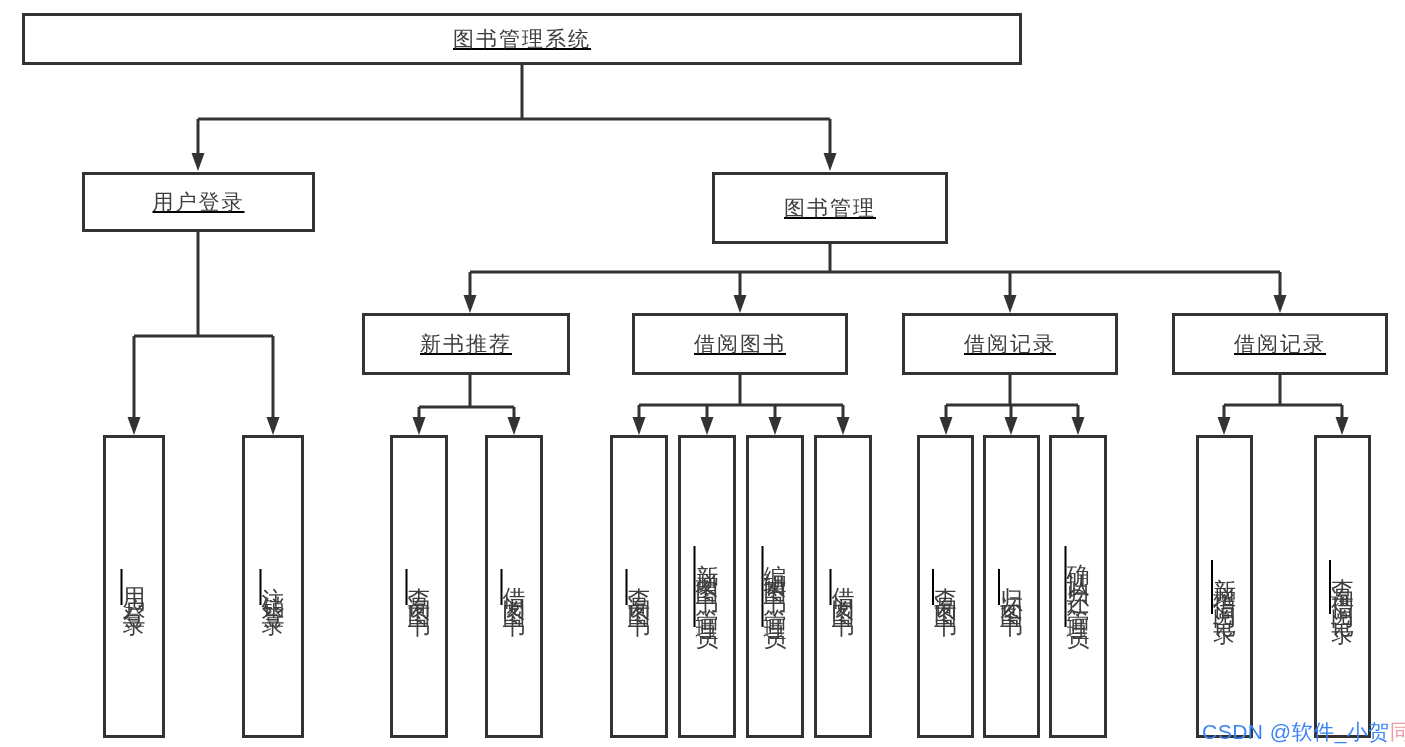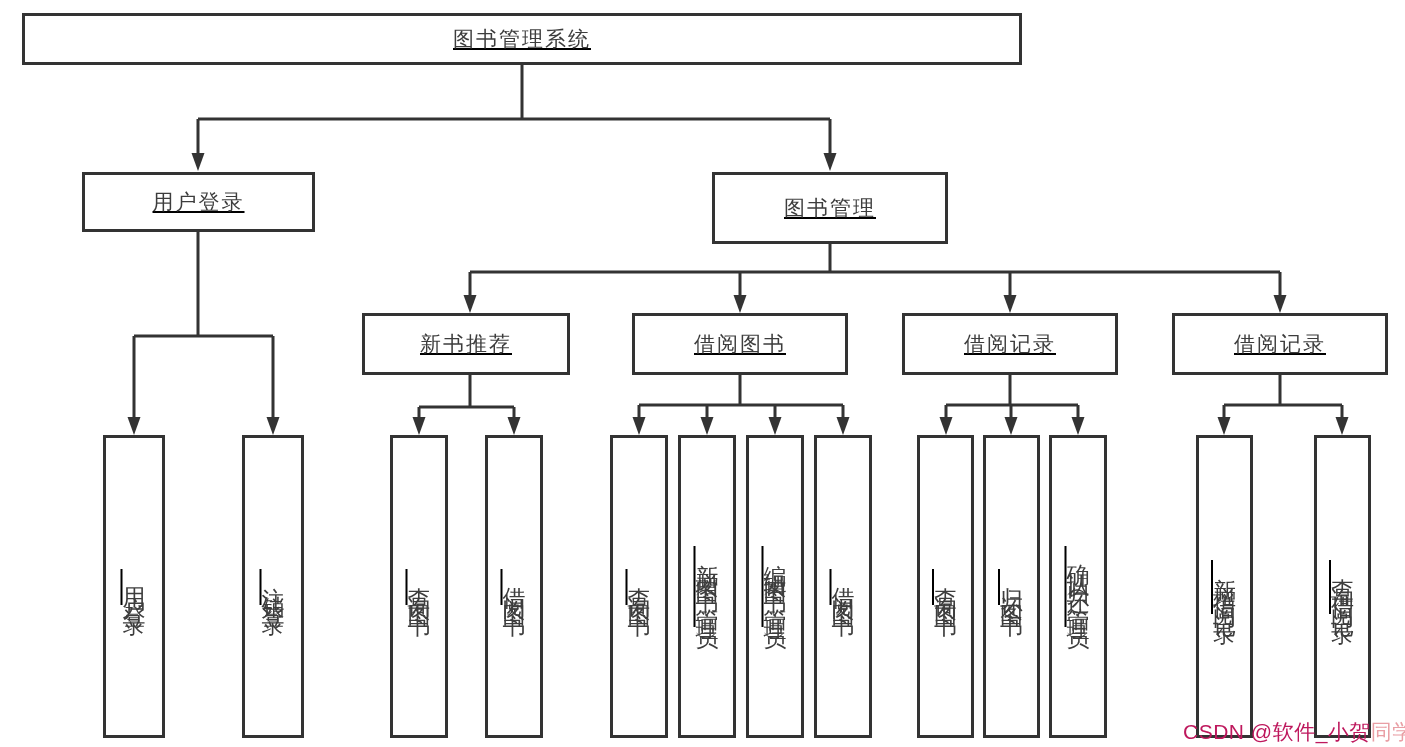--- a/index.html
+++ b/index.html
@@ -42,21 +42,21 @@
   }
   .watermark {
     position: absolute;
     left: 1183px;
     top: 718px;
     font-size: 21px;
     letter-spacing: 0.5px;
     white-space: nowrap;
     z-index: 5;
   }
-  .watermark .wm-gray  { color: #be185d; }
+  .watermark .wm-gray  { color: #3b82f6; margin-left: 19px; }
   .watermark .wm-accent{ color: #e99fa5; }
 </style>
 </head>
 <body>
 
 <div class="canvas">
 
   <svg class="connectors" viewBox="0 0 1405 747">
     <path fill="none" stroke="#333333" stroke-width="3" d="
       M522 65 V119 M198 119 H830 M198 119 V155 M830 119 V155

